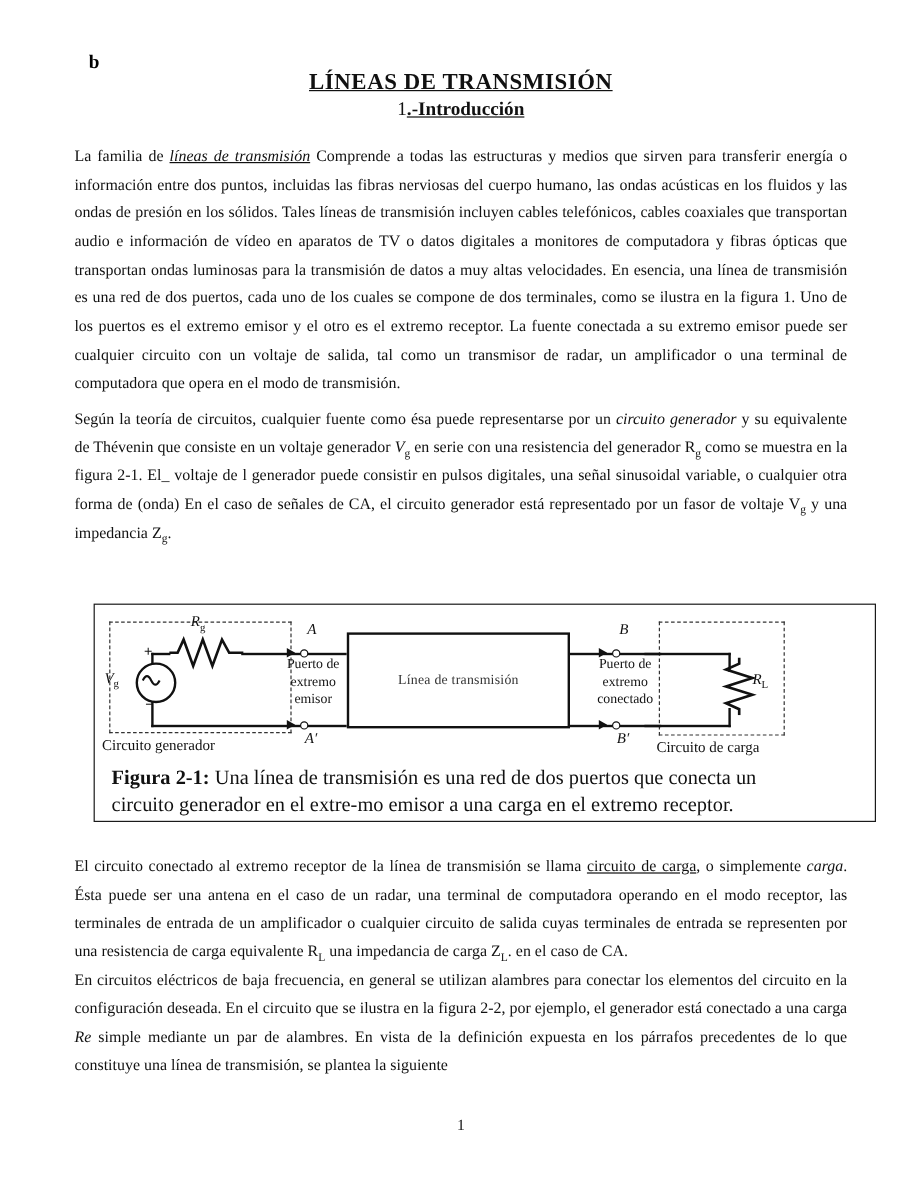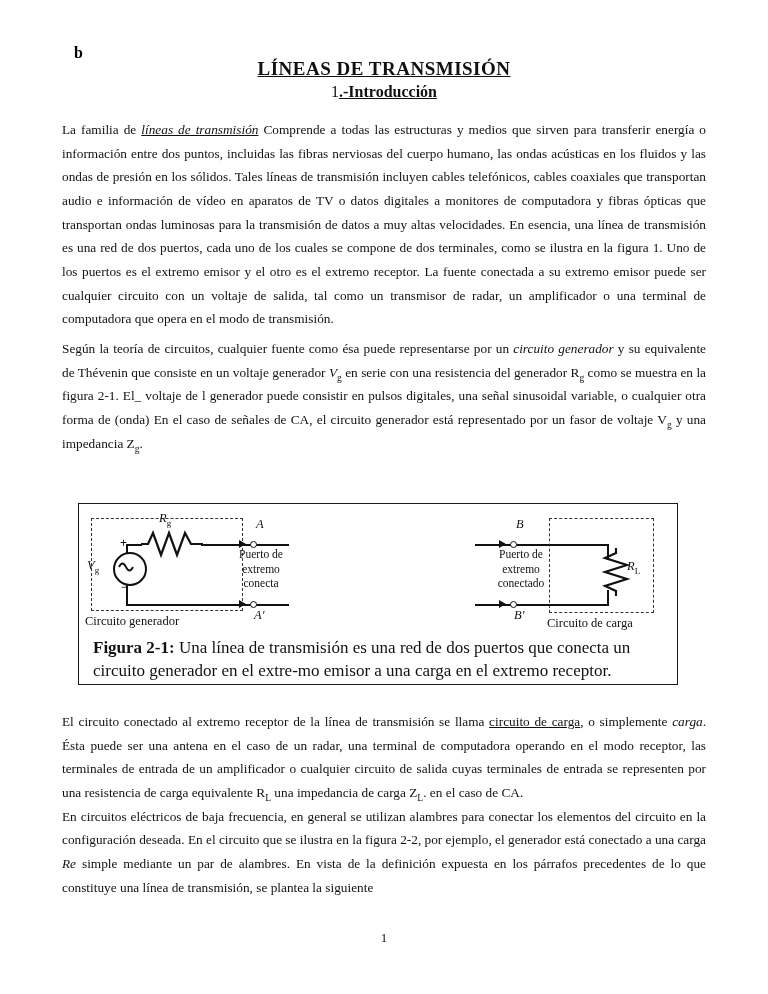--- a/index.html
+++ b/index.html
@@ -42,21 +42,21 @@
   .it { font-style:italic; }
   .un { text-decoration:underline; }
   .itun { font-style:italic; text-decoration:underline; }
   sub { font-size:.72em; line-height:0; }
 
   .gap-sm { height:6px; }
 
   
   .figure-wrap {
     position:absolute; left:78px; top:503px;
-    width:600px; height:182px;
+    width:652px; height:182px;
     border:1.6px solid #1a1a1a;
     background:#fff;
     box-sizing:border-box;
   }
   .fig-canvas { position:relative; width:100%; height:128px; }
 
   .dashbox {
     position:absolute; border:1.4px dashed #333; box-sizing:border-box;
   }
   .dash-gen { left:12px; top:14px; width:152px; height:93px; }
@@ -190,23 +190,26 @@
       <div class="term-dot" style="left:171px; top:37px;"></div>
       <div class="node-label lbl-A">A</div>
 
       <div class="arrow-r" style="left:160px; top:96px;"></div>
       <div class="term-dot" style="left:171px; top:97px;"></div>
       <div class="node-label lbl-Ap">A′</div>
 
       <div class="port-text port-left">
         <div>Puerto de</div>
         <div>extremo</div>
-        <div>conecta</div>
-      </div>
-
+        <div>emisor</div>
+      </div>
+
+      <div class="tl-box">
+        <span class="tl-label">Línea de transmisión</span>
+      </div>
 
       <div class="wire wire-h" style="left:396px; top:40px; width:76px;"></div>
       <div class="wire wire-h" style="left:396px; top:100px; width:76px;"></div>
       <div class="wire wire-h" style="left:458px; top:40px; width:72px;"></div>
       <div class="wire wire-h" style="left:458px; top:100px; width:72px;"></div>
       <div class="wire wire-v" style="left:528px; top:40px; height:16px;"></div>
       <div class="wire wire-v" style="left:528px; top:86px; height:16px;"></div>
 
       <div class="arrow-r" style="left:420px; top:36px;"></div>
       <div class="term-dot" style="left:431px; top:37px;"></div>

